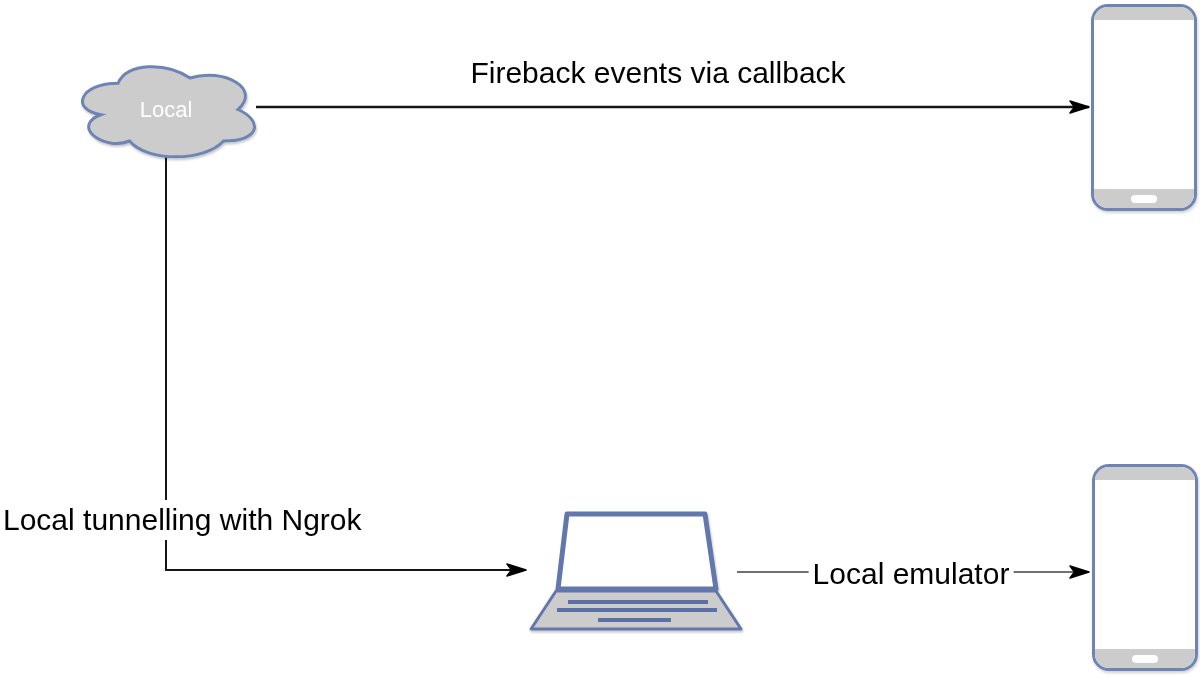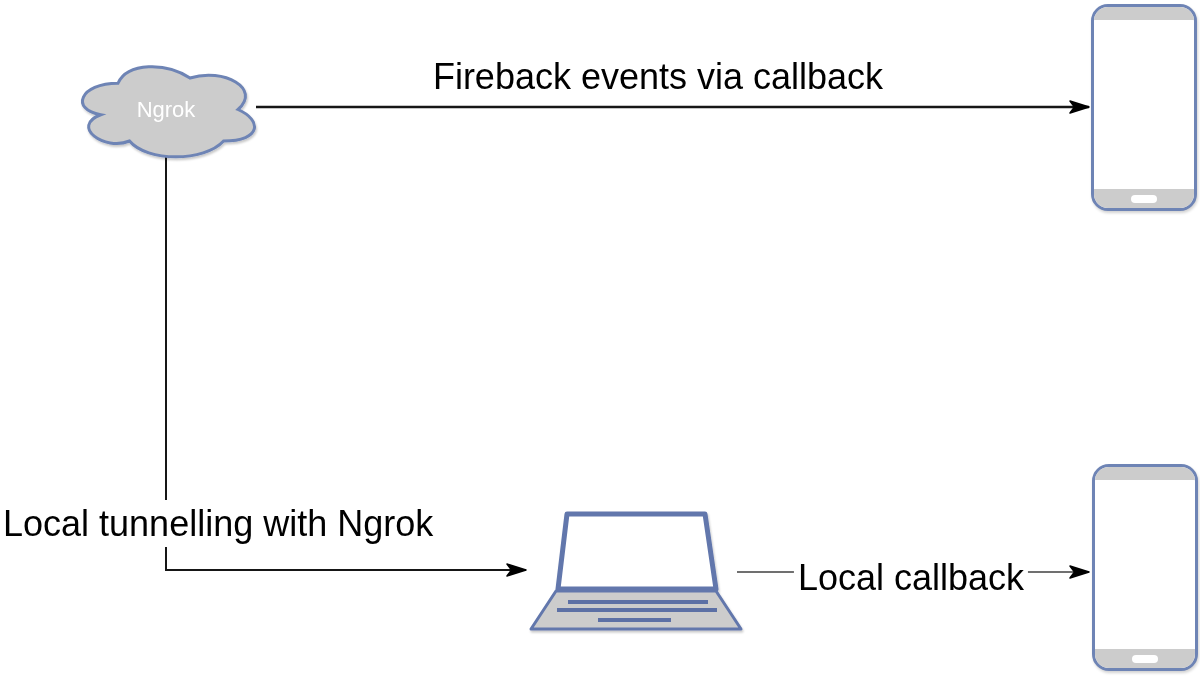--- a/index.html
+++ b/index.html
@@ -16,21 +16,21 @@
     overflow: hidden;
   }
   .svg-layer {
     position: absolute;
     left: 0;
     top: 0;
   }
   .lbl {
     position: absolute;
     color: #000000;
-    font-size: 36px;
+    font-size: 30px;
     line-height: 1.2;
     white-space: nowrap;
   }
   .lbl-fireback {
     left: 408px;
     top: 55px;
     width: 500px;
     text-align: center;
   }
   .lbl-ngrok {
@@ -131,18 +131,18 @@
     </div>
   </div>
 
   <div class="phone phone-bottom">
     <div class="speaker-bar"></div>
     <div class="home-bar">
       <div class="home-btn"></div>
     </div>
   </div>
 
-  <div class="lbl lbl-heroku">Ngrok</div>
+  <div class="lbl lbl-heroku">Local</div>
   <div class="lbl lbl-fireback">Fireback events via callback</div>
   <div class="lbl lbl-ngrok">Local tunnelling with Ngrok</div>
-  <div class="lbl lbl-emulator">Local callback</div>
+  <div class="lbl lbl-emulator">Local emulator</div>
 
 </div>
 
 </body></html>

